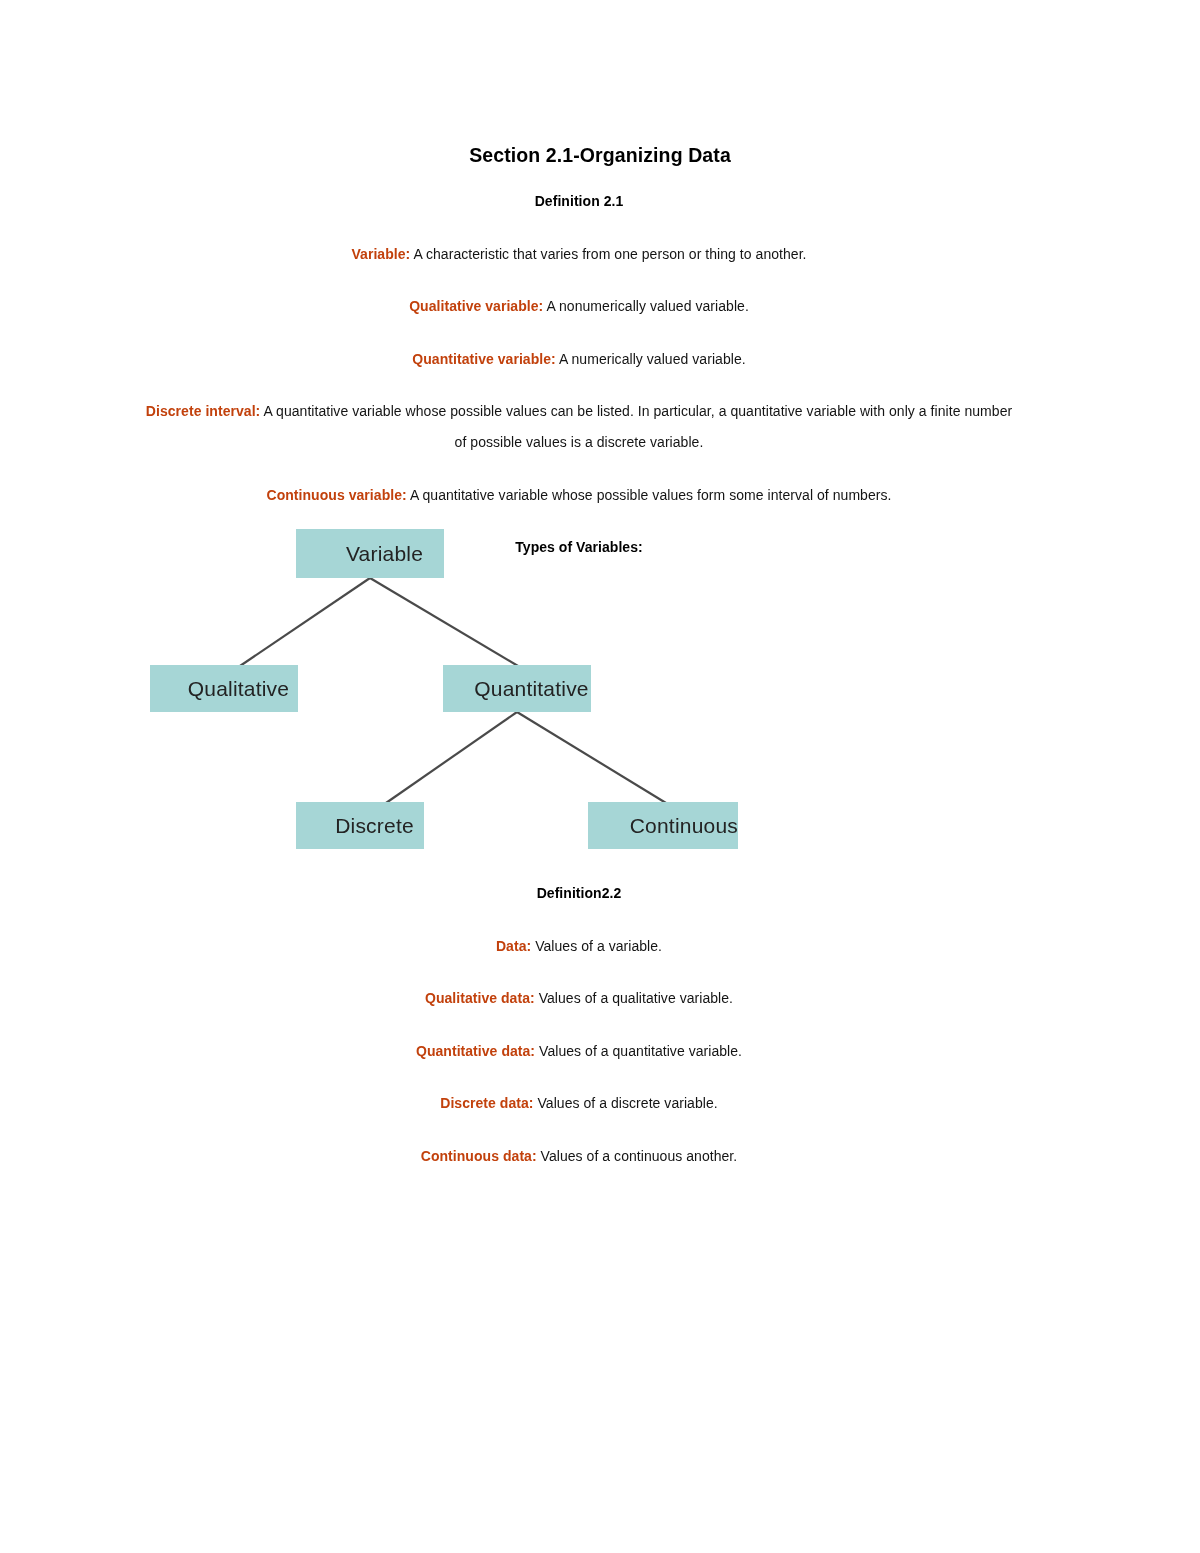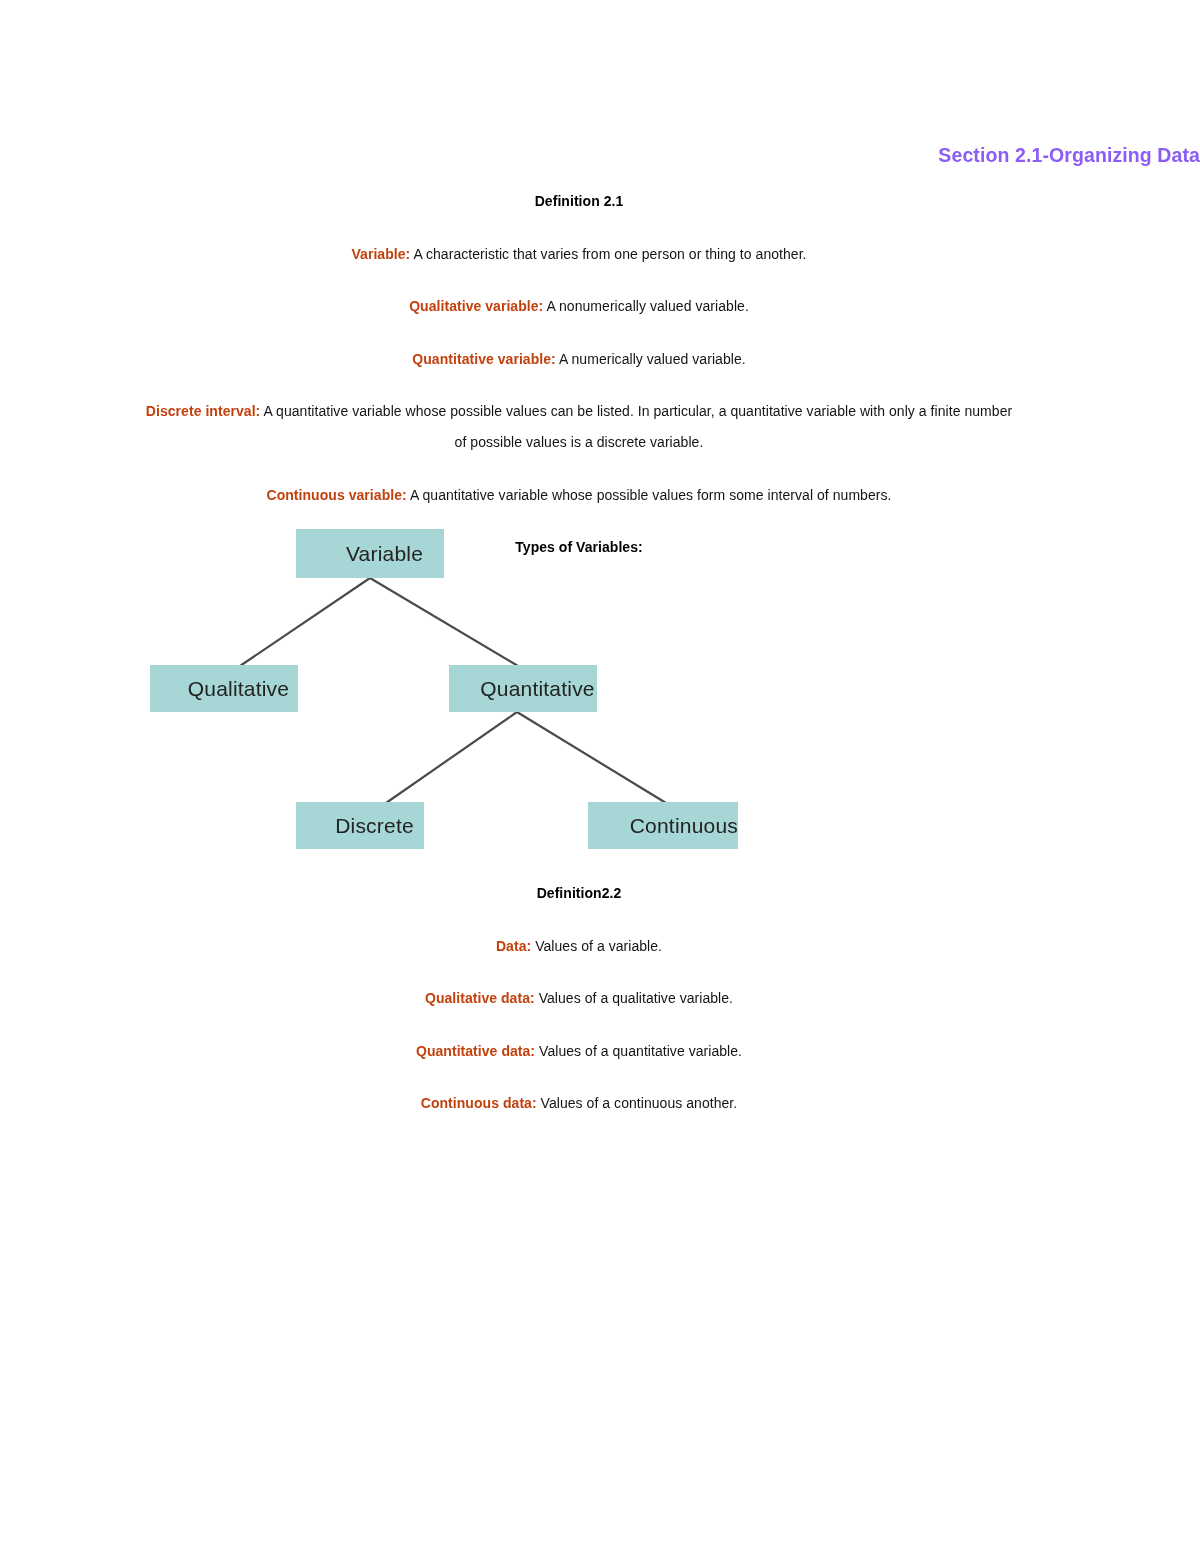--- a/index.html
+++ b/index.html
@@ -18,25 +18,25 @@
     height: 1553px;
     background: #ffffff;
     margin: 0 auto;
     overflow: hidden;
   }
   .doc-title {
     position: absolute;
     left: 0;
     top: 144px;
     width: 1200px;
-    text-align: right;
+    text-align: center;
     font-size: 19.5px;
     font-weight: bold;
     letter-spacing: 0.1px;
-    color: #8b5cf6;
+    color: #000000;
   }
   .body-block {
     position: absolute;
     left: 142px;
     top: 186px;
     width: 874px;
   }
   p.para {
     margin: 0 0 21.5px 0;
     font-size: 14px;
@@ -75,21 +75,21 @@
     align-items: center;
     justify-content: center;
     font-size: 21px;
     color: #232323;
     letter-spacing: 0.2px;
     box-sizing: border-box;
     padding-left: 29px;
   }
   .node-variable   { left: 154px; top: 14px;  width: 148px; height: 49px; }
   .node-qualitative{ left: 8px;   top: 150px; width: 148px; height: 47px; }
-  .node-quantitative{left: 301px; top: 150px; width: 148px; height: 47px; margin-left: 6px; }
+  .node-quantitative{left: 301px; top: 150px; width: 148px; height: 47px; }
   .node-discrete   { left: 154px; top: 287px; width: 128px; height: 47px; }
   .node-continuous { left: 446px; top: 287px; width: 150px; height: 47px; justify-content: flex-end; }
 
   .bottom-block {
     position: absolute;
     left: 142px;
     top: 878px;
     width: 874px;
   }
 </style>
@@ -174,20 +174,23 @@
     </p>
 
     <p class="para">
       <span class="lead">Qualitative data:</span><span> Values of a qualitative variable.</span>
     </p>
 
     <p class="para">
       <span class="lead">Quantitative data:</span><span> Values of a quantitative variable.</span>
     </p>
 
+    <p class="para">
+      <span class="lead">Discrete data:</span><span> Values of a discrete variable.</span>
+    </p>
 
     <p class="para">
       <span class="lead">Continuous data:</span><span> Values of a continuous another.</span>
     </p>
 
   </div>
 
 </div>
 
 </body></html>

